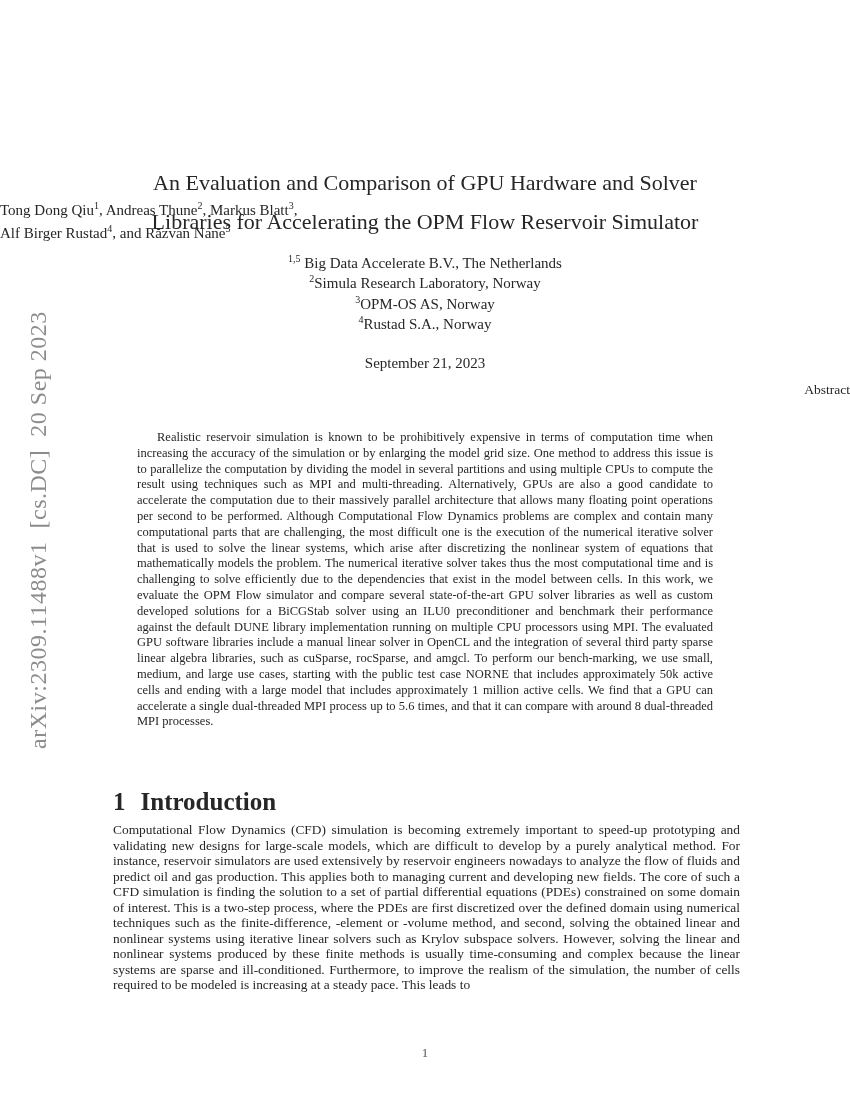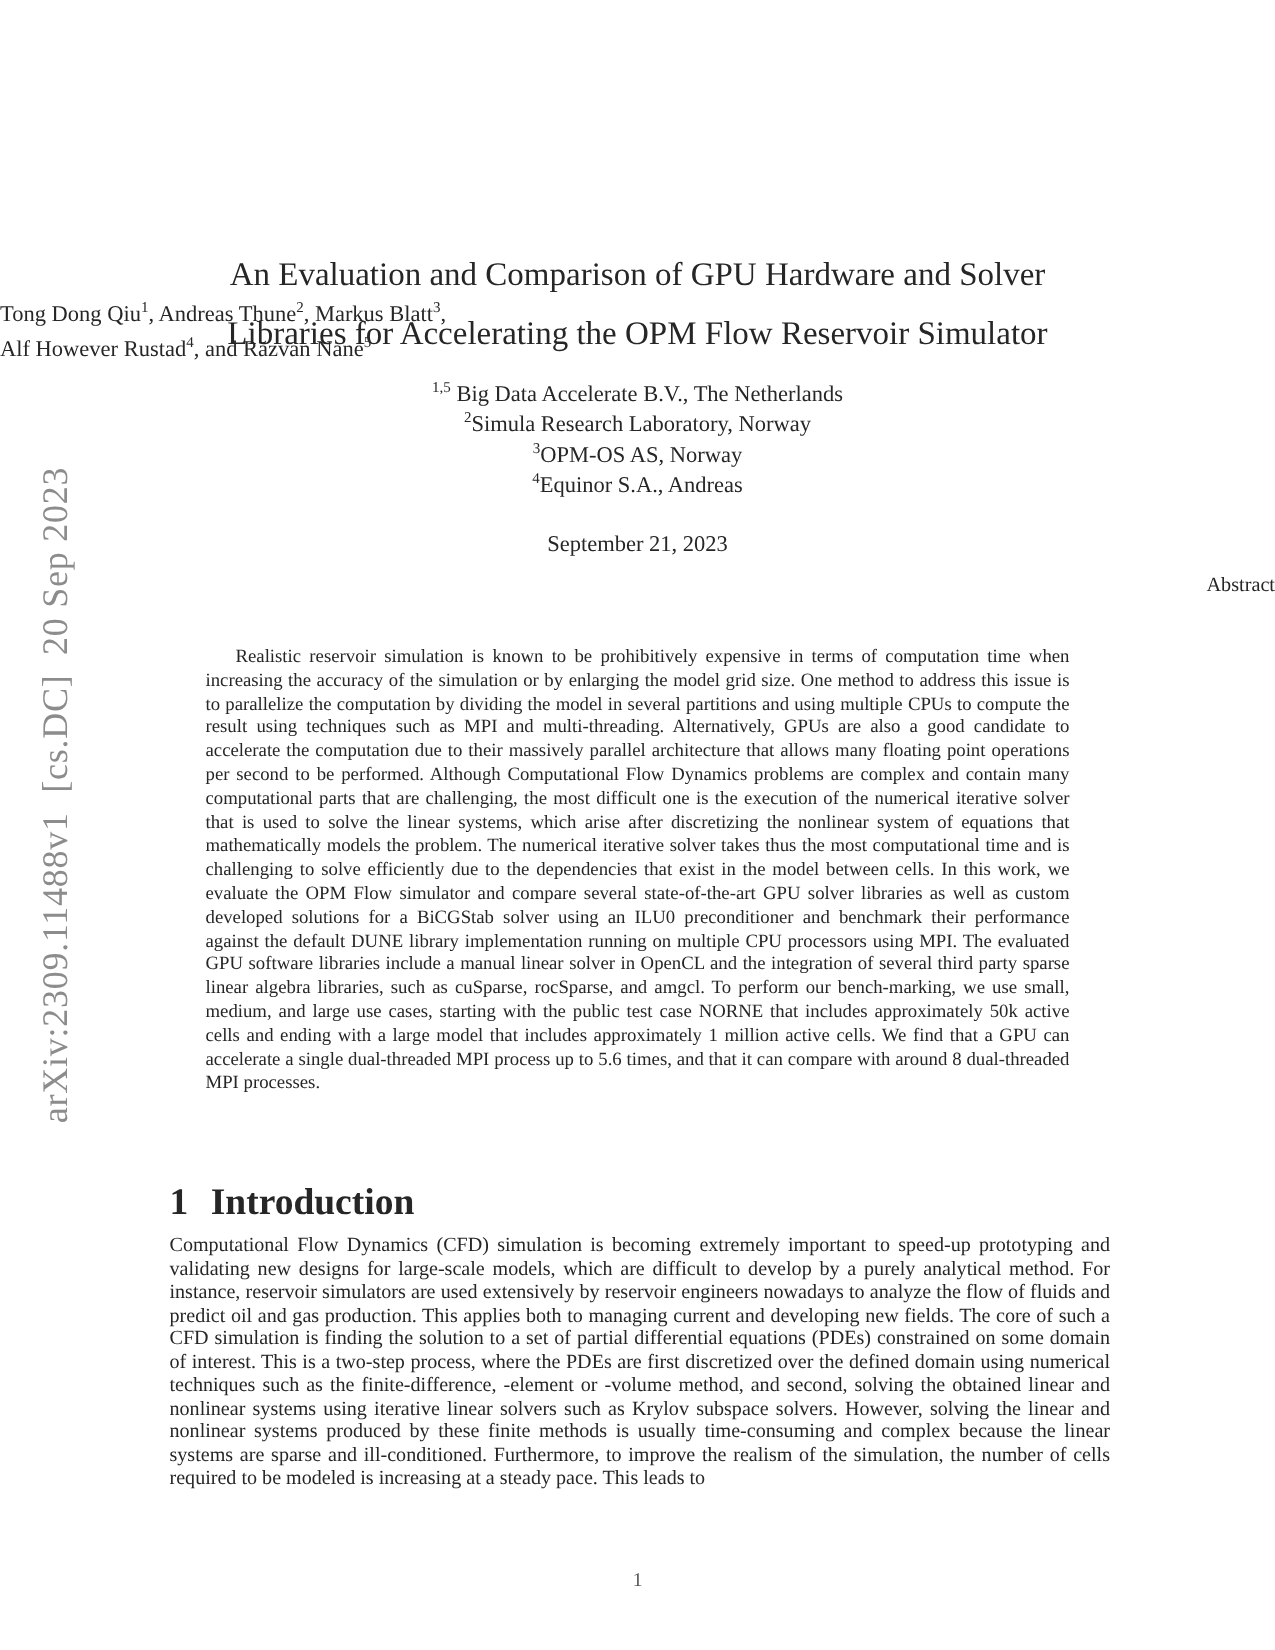--- a/index.html
+++ b/index.html
@@ -123,28 +123,28 @@
 
   <div class="arxiv-stamp">arXiv:2309.11488v1  [cs.DC]  20 Sep 2023</div>
 
   <div class="title-block">
     <div>An Evaluation and Comparison of GPU Hardware and Solver</div>
     <div>Libraries for Accelerating the OPM Flow Reservoir Simulator</div>
   </div>
 
   <div class="authors-block">
     <div><span>Tong Dong Qiu</span><sup>1</sup><span>, </span><span>Andreas Thune</span><sup>2</sup><span>, </span><span>Markus Blatt</span><sup>3</sup><span>,</span></div>
-    <div><span>Alf However Rustad</span><sup>4</sup><span>, and </span><span>Răzvan Nane</span><sup>5</sup></div>
+    <div><span>Alf Birger Rustad</span><sup>4</sup><span>, and </span><span>Răzvan Nane</span><sup>5</sup></div>
   </div>
 
   <div class="affil-block">
     <div><sup>1,5</sup><span> Big Data Accelerate B.V., The Netherlands</span></div>
     <div><sup>2</sup><span>Simula Research Laboratory, Norway</span></div>
     <div><sup>3</sup><span>OPM-OS AS, Norway</span></div>
-    <div><sup>4</sup><span>Equinor S.A., Andreas</span></div>
+    <div><sup>4</sup><span>Rustad S.A., Norway</span></div>
   </div>
 
   <div class="date-line">September 21, 2023</div>
 
   <div class="abstract-heading">Abstract</div>
 
   <div class="abstract-body">Realistic reservoir simulation is known to be prohibitively expensive in terms of computation time when increasing the accuracy of the simulation or by enlarging the model grid size. One method to address this issue is to parallelize the computation by dividing the model in several partitions and using multiple CPUs to compute the result using techniques such as MPI and multi-threading. Alternatively, GPUs are also a good candidate to accelerate the computation due to their massively parallel architecture that allows many floating point operations per second to be performed. Although Computational Flow Dynamics problems are complex and contain many computational parts that are challenging, the most difficult one is the execution of the numerical iterative solver that is used to solve the linear systems, which arise after discretizing the nonlinear system of equations that mathematically models the problem. The numerical iterative solver takes thus the most computational time and is challenging to solve efficiently due to the dependencies that exist in the model between cells. In this work, we evaluate the OPM Flow simulator and compare several state-of-the-art GPU solver libraries as well as custom developed solutions for a BiCGStab solver using an ILU0 preconditioner and benchmark their performance against the default DUNE library implementation running on multiple CPU processors using MPI. The evaluated GPU software libraries include a manual linear solver in OpenCL and the integration of several third party sparse linear algebra libraries, such as cuSparse, rocSparse, and amgcl. To perform our bench-marking, we use small, medium, and large use cases, starting with the public test case NORNE that includes approximately 50k active cells and ending with a large model that includes approximately 1 million active cells. We find that a GPU can accelerate a single dual-threaded MPI process up to 5.6 times, and that it can compare with around 8 dual-threaded MPI processes.</div>
 
   <h2 class="section-heading">
     <span class="sec-num">1</span><span>Introduction</span>

